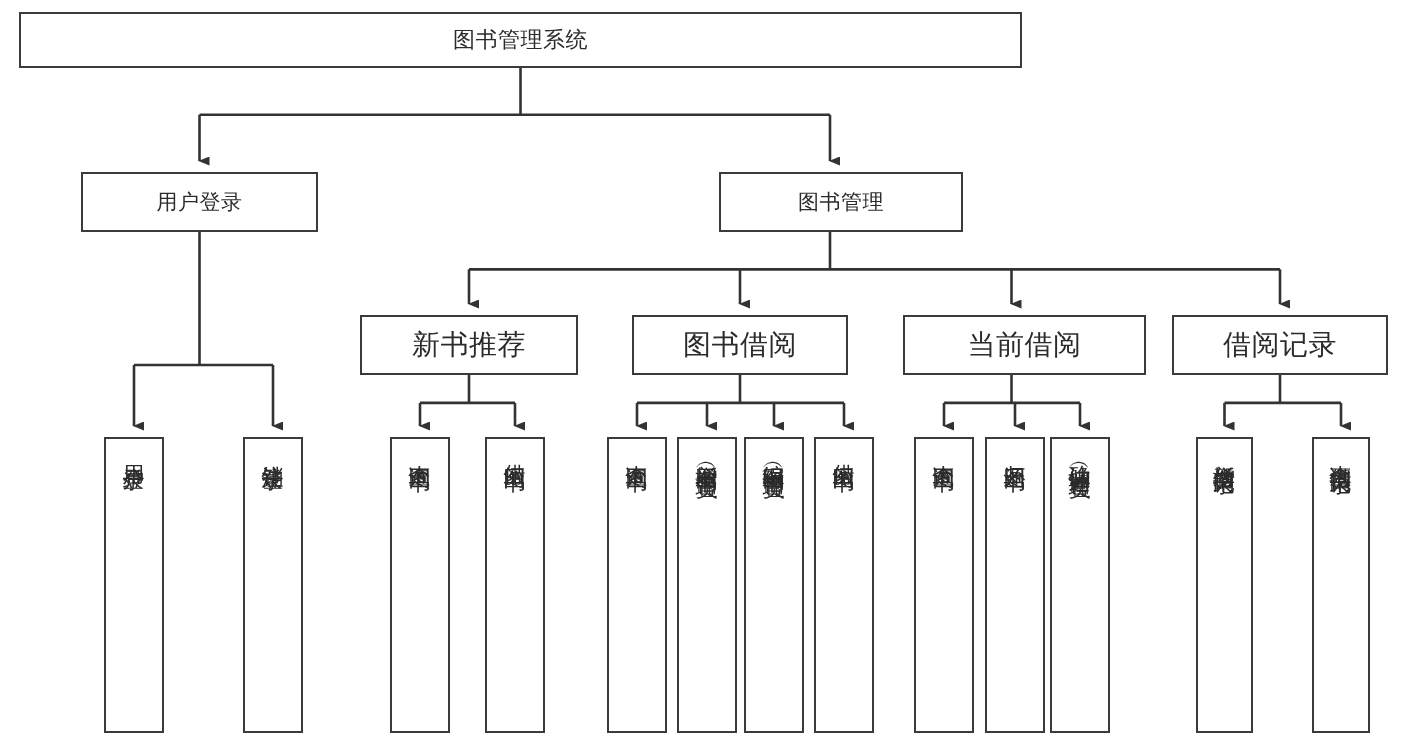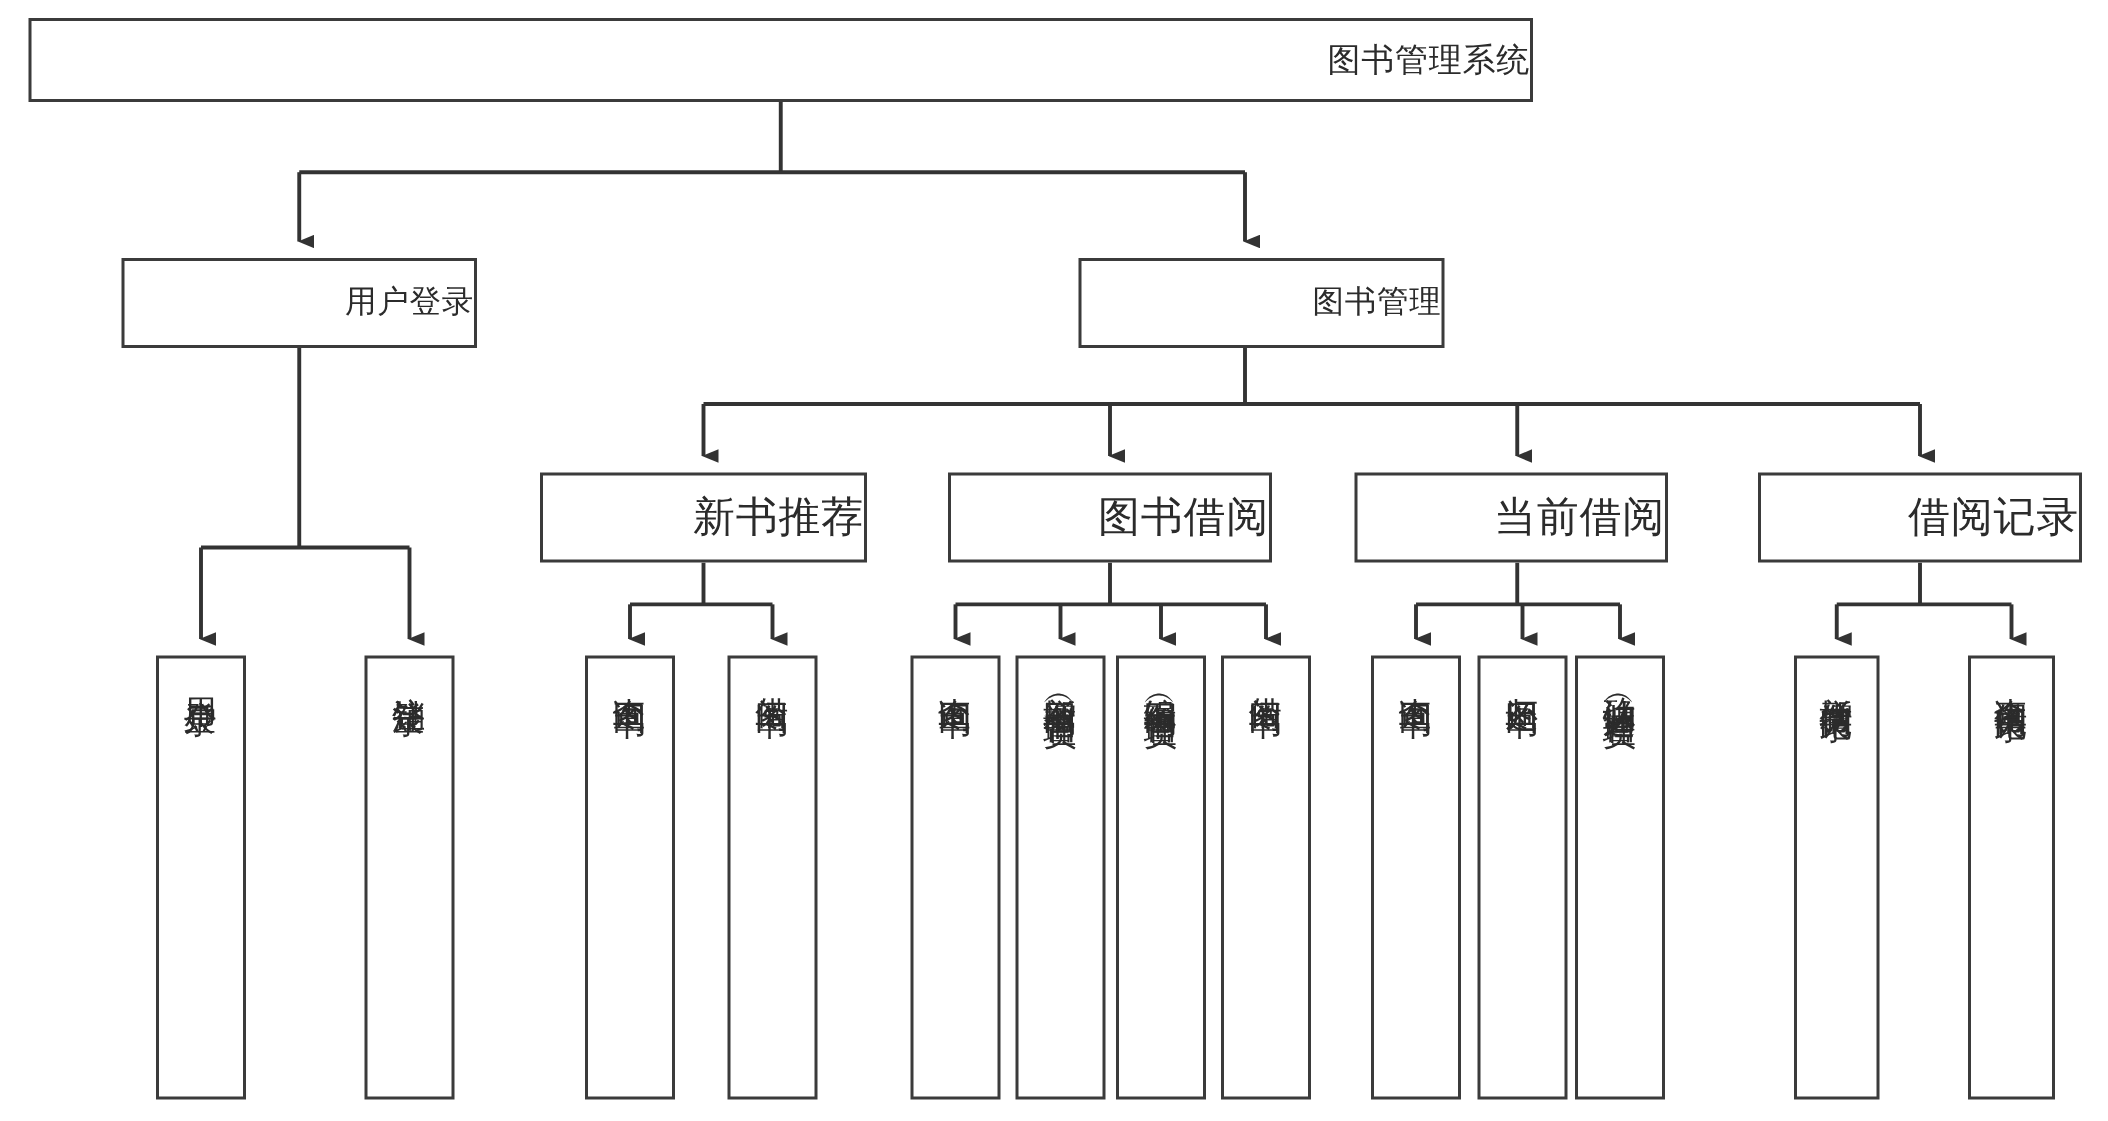--- a/index.html
+++ b/index.html
@@ -24,21 +24,21 @@
     width: 1405px;
     height: 747px;
   }
   .node-box {
     position: absolute;
     box-sizing: border-box;
     background: #ffffff;
     border: 2px solid #3b3b3b;
     display: flex;
     align-items: center;
-    justify-content: flex-end;
+    justify-content: center;
     color: #262626;
   }
   .node-label {
     font-size: 21px;
     line-height: 1.18;
     letter-spacing: 0.5px;
     white-space: nowrap;
     text-align: center;
     color: #2b2b2b;
   }
@@ -126,21 +126,21 @@
       </div>
       <div class="node-box node-l1" style="left: 719px; top: 172px; width: 244px; height: 60px;">
         <span class="node-label">图书管理</span>
       </div>
       <div class="node-box node-l2" style="left: 360px; top: 315px; width: 218px; height: 60px;">
         <span class="node-label">新书推荐</span>
       </div>
       <div class="node-box node-l2" style="left: 632px; top: 315px; width: 216px; height: 60px;">
         <span class="node-label">图书借阅</span>
       </div>
-      <div class="node-box node-l2" style="left: 903px; top: 315px; width: 209px; height: 60px;">
+      <div class="node-box node-l2" style="left: 903px; top: 315px; width: 243px; height: 60px;">
         <span class="node-label">当前借阅</span>
       </div>
       <div class="node-box node-l2" style="left: 1172px; top: 315px; width: 216px; height: 60px;">
         <span class="node-label">借阅记录</span>
       </div>
       <div class="node-box node-leaf node-vertical" style="left: 104px; top: 437px; width: 60px; height: 296px;">
         <span class="node-label">用户登录</span>
       </div>
       <div class="node-box node-leaf node-vertical" style="left: 243px; top: 437px; width: 60px; height: 296px;">
         <span class="node-label">注销登录</span>

